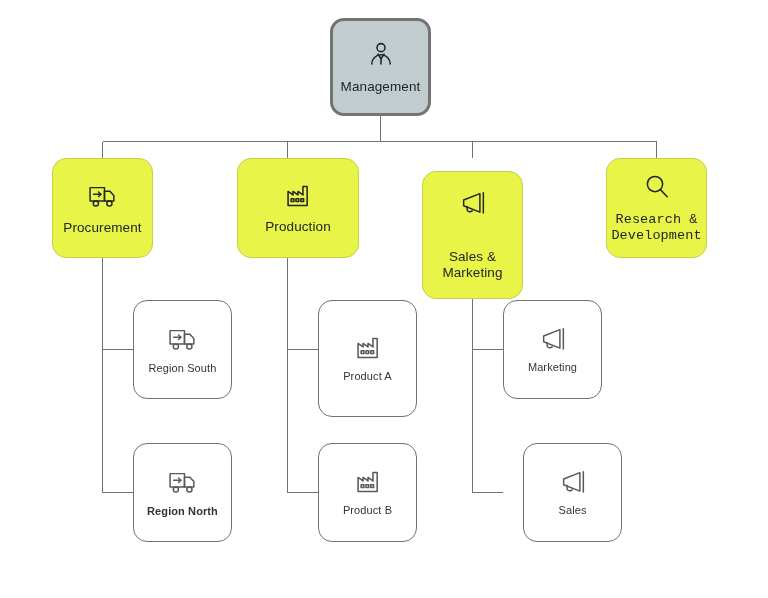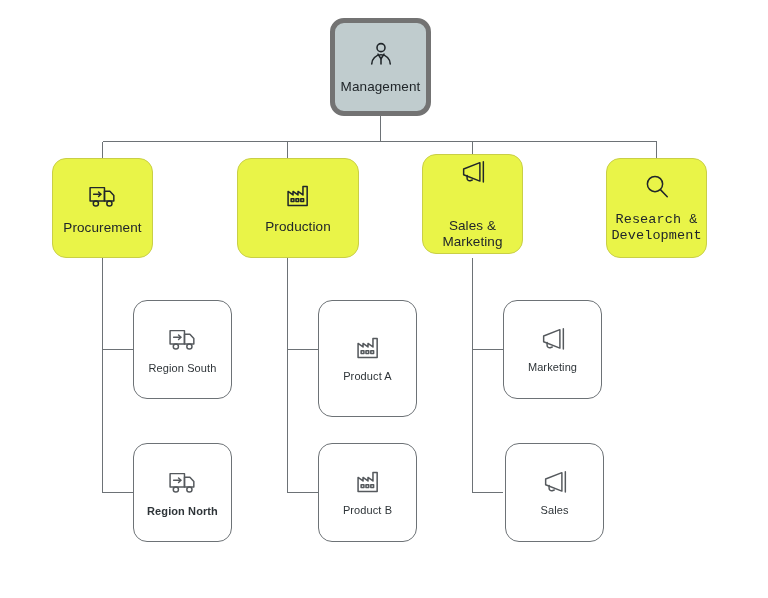--- a/index.html
+++ b/index.html
@@ -42,21 +42,21 @@
     margin-bottom: 5px;
   }
   .node .node-label {
     display: block;
     white-space: pre-line;
     letter-spacing: 0.1px;
   }
   
   .node.root {
     background: #c0ccce;
-    border: 5px solid #737373;
+    border: 3px solid #737373;
     font-size: 13.5px;
     color: #20262a;
   }
   
   .node.department {
     background: #e9f448;
     border: 1px solid #c9cf46;
     font-size: 13.5px;
     color: #20262a;
   }
@@ -137,21 +137,21 @@
       <svg width="28" height="28" viewBox="0 0 22 22" fill="none" stroke-width="1.2" stroke-linecap="round" stroke-linejoin="round">
         <path d="M3.2 18.4 V7.4 L7.1 10.2 L7.1 7.4 L11 10.2 L11 7.4 L14.9 10.2 V3.6 H18.2 V18.4 Z"></path>
         <rect x="5.6" y="13.2" width="2.2" height="2.2"></rect>
         <rect x="9.4" y="13.2" width="2.2" height="2.2"></rect>
         <rect x="13.2" y="13.2" width="2.2" height="2.2"></rect>
       </svg>
     </span>
     <span class="node-label">Production</span>
   </div>
 
-  <div class="node department" style="left:422px; top:154px; width:101px; height:100px;gap:23px;">
+  <div class="node department" style="left:422px; top:171px; width:101px; height:128px;gap:23px;">
     <span class="node-icon">
       <svg width="32" height="28" viewBox="0 0 26 22" fill="none" stroke-width="1.2" stroke-linecap="round" stroke-linejoin="round">
         <path d="M18.6 3.4 L5.4 8.6 V13.2 L18.6 18.4 Z"></path>
         <path d="M21.4 2.6 V19.2"></path>
         <path d="M8.2 13.9 L8.2 16.1 C8.2 17.5 9.4 18.4 10.7 18.1 L12.4 17.5"></path>
       </svg>
     </span>
     <span class="node-label">Sales &amp;
 Marketing</span>
   </div>
@@ -223,21 +223,21 @@
     <span class="node-icon">
       <svg width="32" height="28" viewBox="0 0 26 22" fill="none" stroke-width="1.2" stroke-linecap="round" stroke-linejoin="round">
         <path d="M18.6 3.4 L5.4 8.6 V13.2 L18.6 18.4 Z"></path>
         <path d="M21.4 2.6 V19.2"></path>
         <path d="M8.2 13.9 L8.2 16.1 C8.2 17.5 9.4 18.4 10.7 18.1 L12.4 17.5"></path>
       </svg>
     </span>
     <span class="node-label">Marketing</span>
   </div>
 
-  <div class="node subunit" style="left:505px; top:443px; width:99px; height:99px;">
+  <div class="node subunit" style="left:523px; top:443px; width:99px; height:99px;">
     <span class="node-icon">
       <svg width="32" height="28" viewBox="0 0 26 22" fill="none" stroke-width="1.2" stroke-linecap="round" stroke-linejoin="round">
         <path d="M18.6 3.4 L5.4 8.6 V13.2 L18.6 18.4 Z"></path>
         <path d="M21.4 2.6 V19.2"></path>
         <path d="M8.2 13.9 L8.2 16.1 C8.2 17.5 9.4 18.4 10.7 18.1 L12.4 17.5"></path>
       </svg>
     </span>
     <span class="node-label">Sales</span>
   </div>
 

